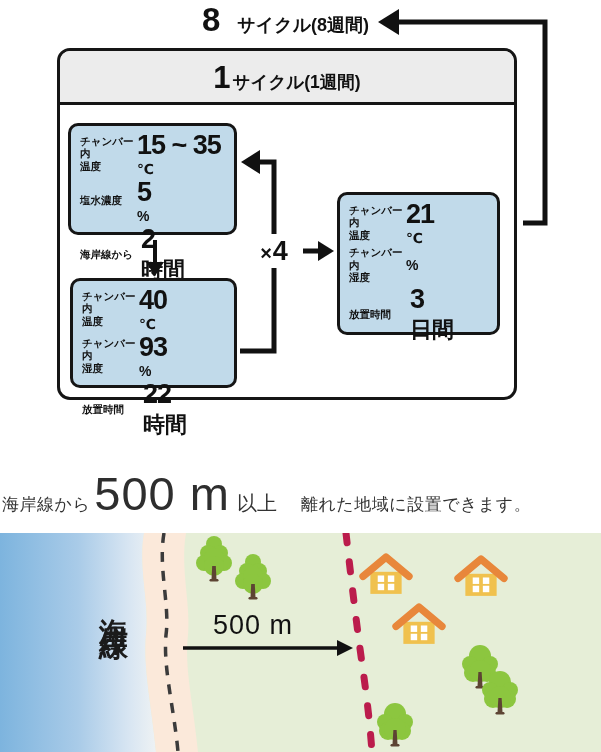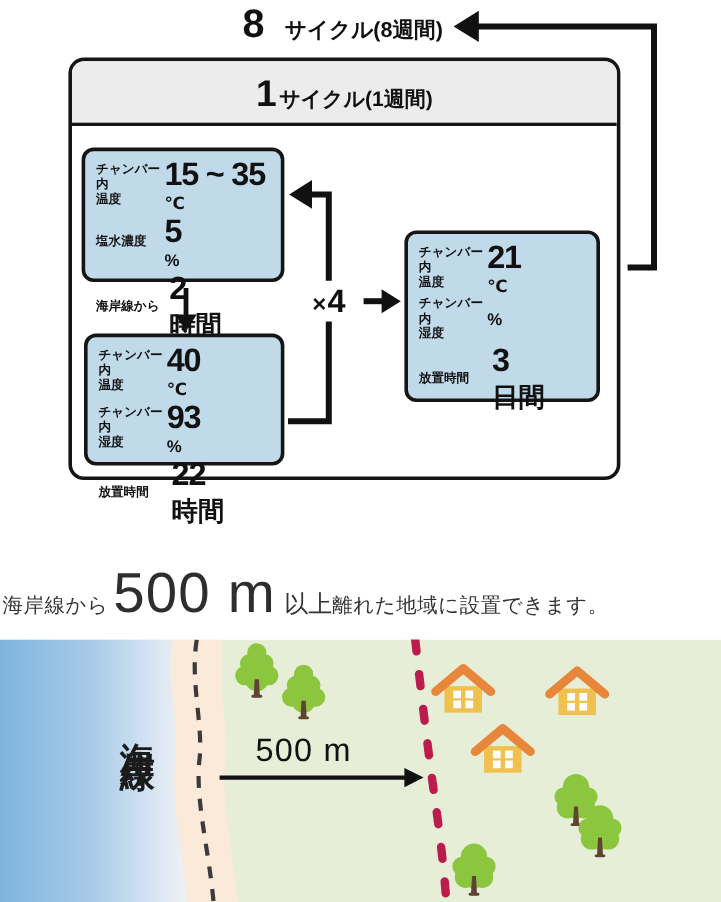--- a/index.html
+++ b/index.html
@@ -44,21 +44,21 @@
   .x4{ position:absolute; left:274px; top:252px; transform:translate(-50%,-52%);
        display:flex; align-items:baseline; z-index:4; background:#fff; padding:0 3px; }
   .x4 .times{ font-size:20px; font-weight:700; }
   .x4 .count{ font-size:27px; font-weight:700; margin-left:1px; }
   
   .caption{ position:absolute; left:2px; top:466px; width:599px; height:62px;
             display:flex; align-items:baseline; color:#333; z-index:2; }
   .cap-pre{ font-size:17px; letter-spacing:0.5px; }
   .cap-dist{ font-size:47px; font-weight:400; letter-spacing:1px; margin-left:4px; color:#2e2e2e; }
   .cap-qual{ font-size:20px; margin-left:7px; }
-  .cap-rest{ font-size:17px; letter-spacing:0.5px; }
+  .cap-rest{ font-size:17px; margin-left:24px; letter-spacing:0.5px; }
   
   .map{ position:absolute; left:0; top:533px; width:601px; height:219px; }
   .map svg{ display:block; }
   .coast-label{
     position:absolute; left:94px; top:62px; writing-mode:vertical-rl; text-orientation:upright;
     font-size:29px; font-weight:600; color:#1b1b1b; letter-spacing:7px; z-index:2;
   }
   .map-dist{
     position:absolute; left:213px; top:77px; font-size:27px; color:#111; z-index:2;
     letter-spacing:1px;

